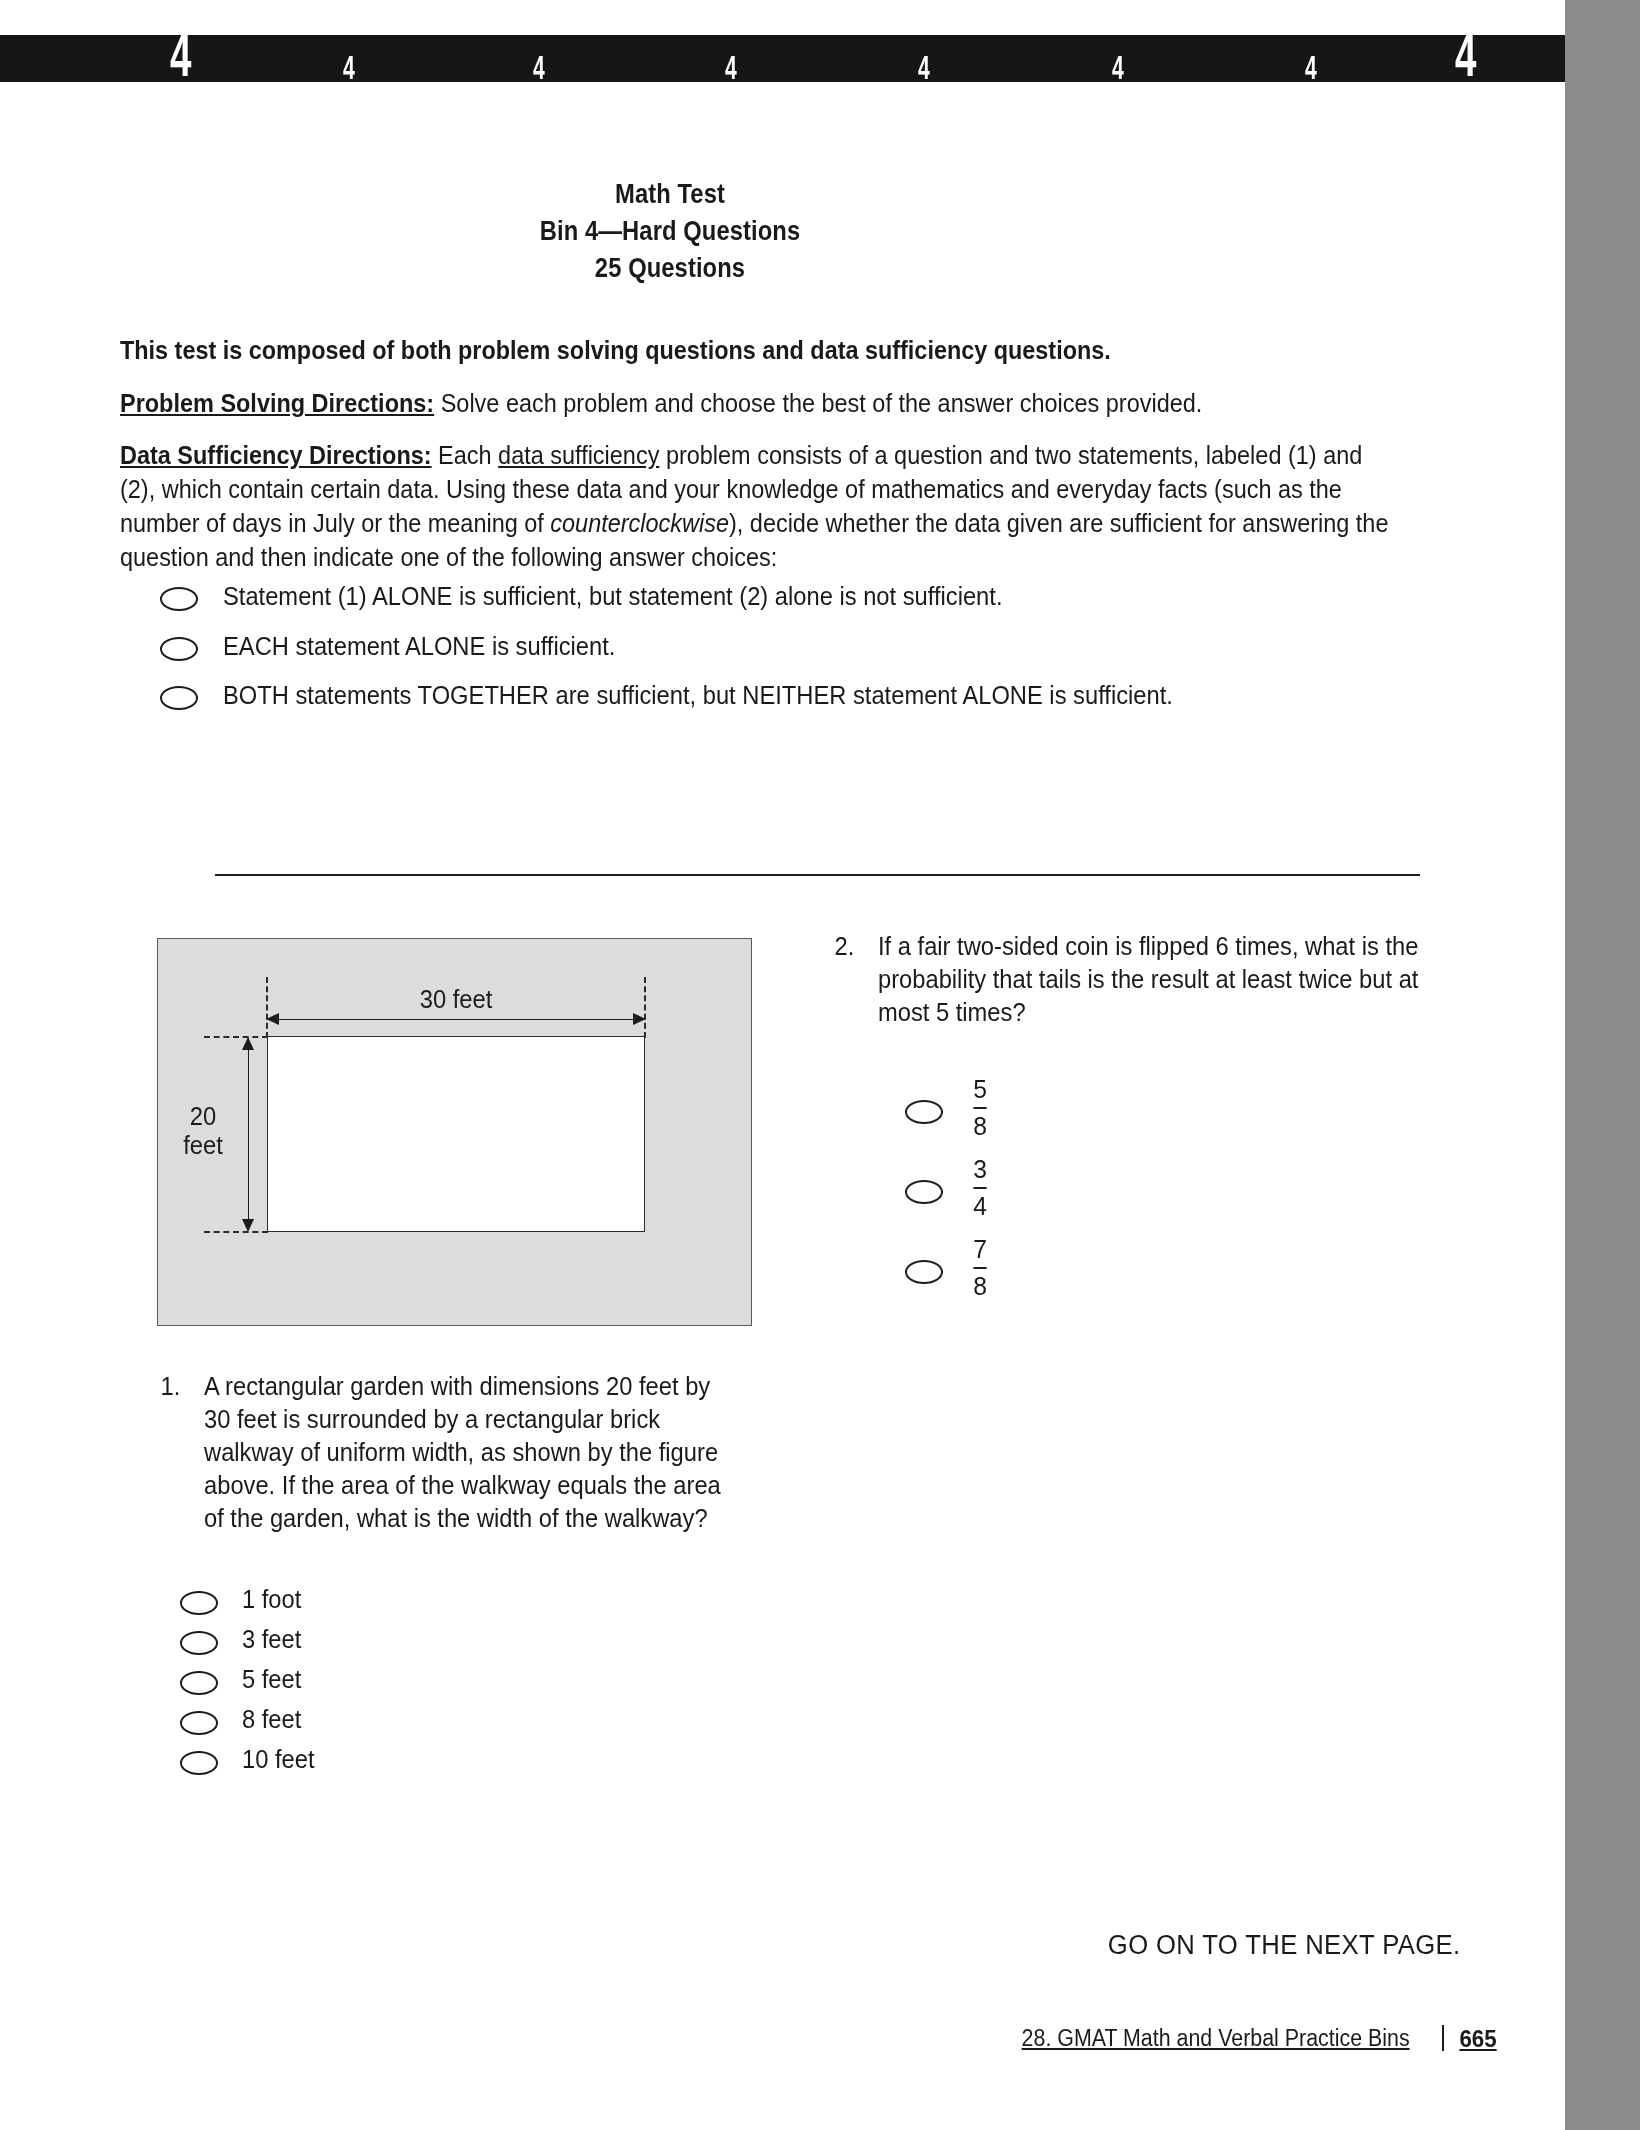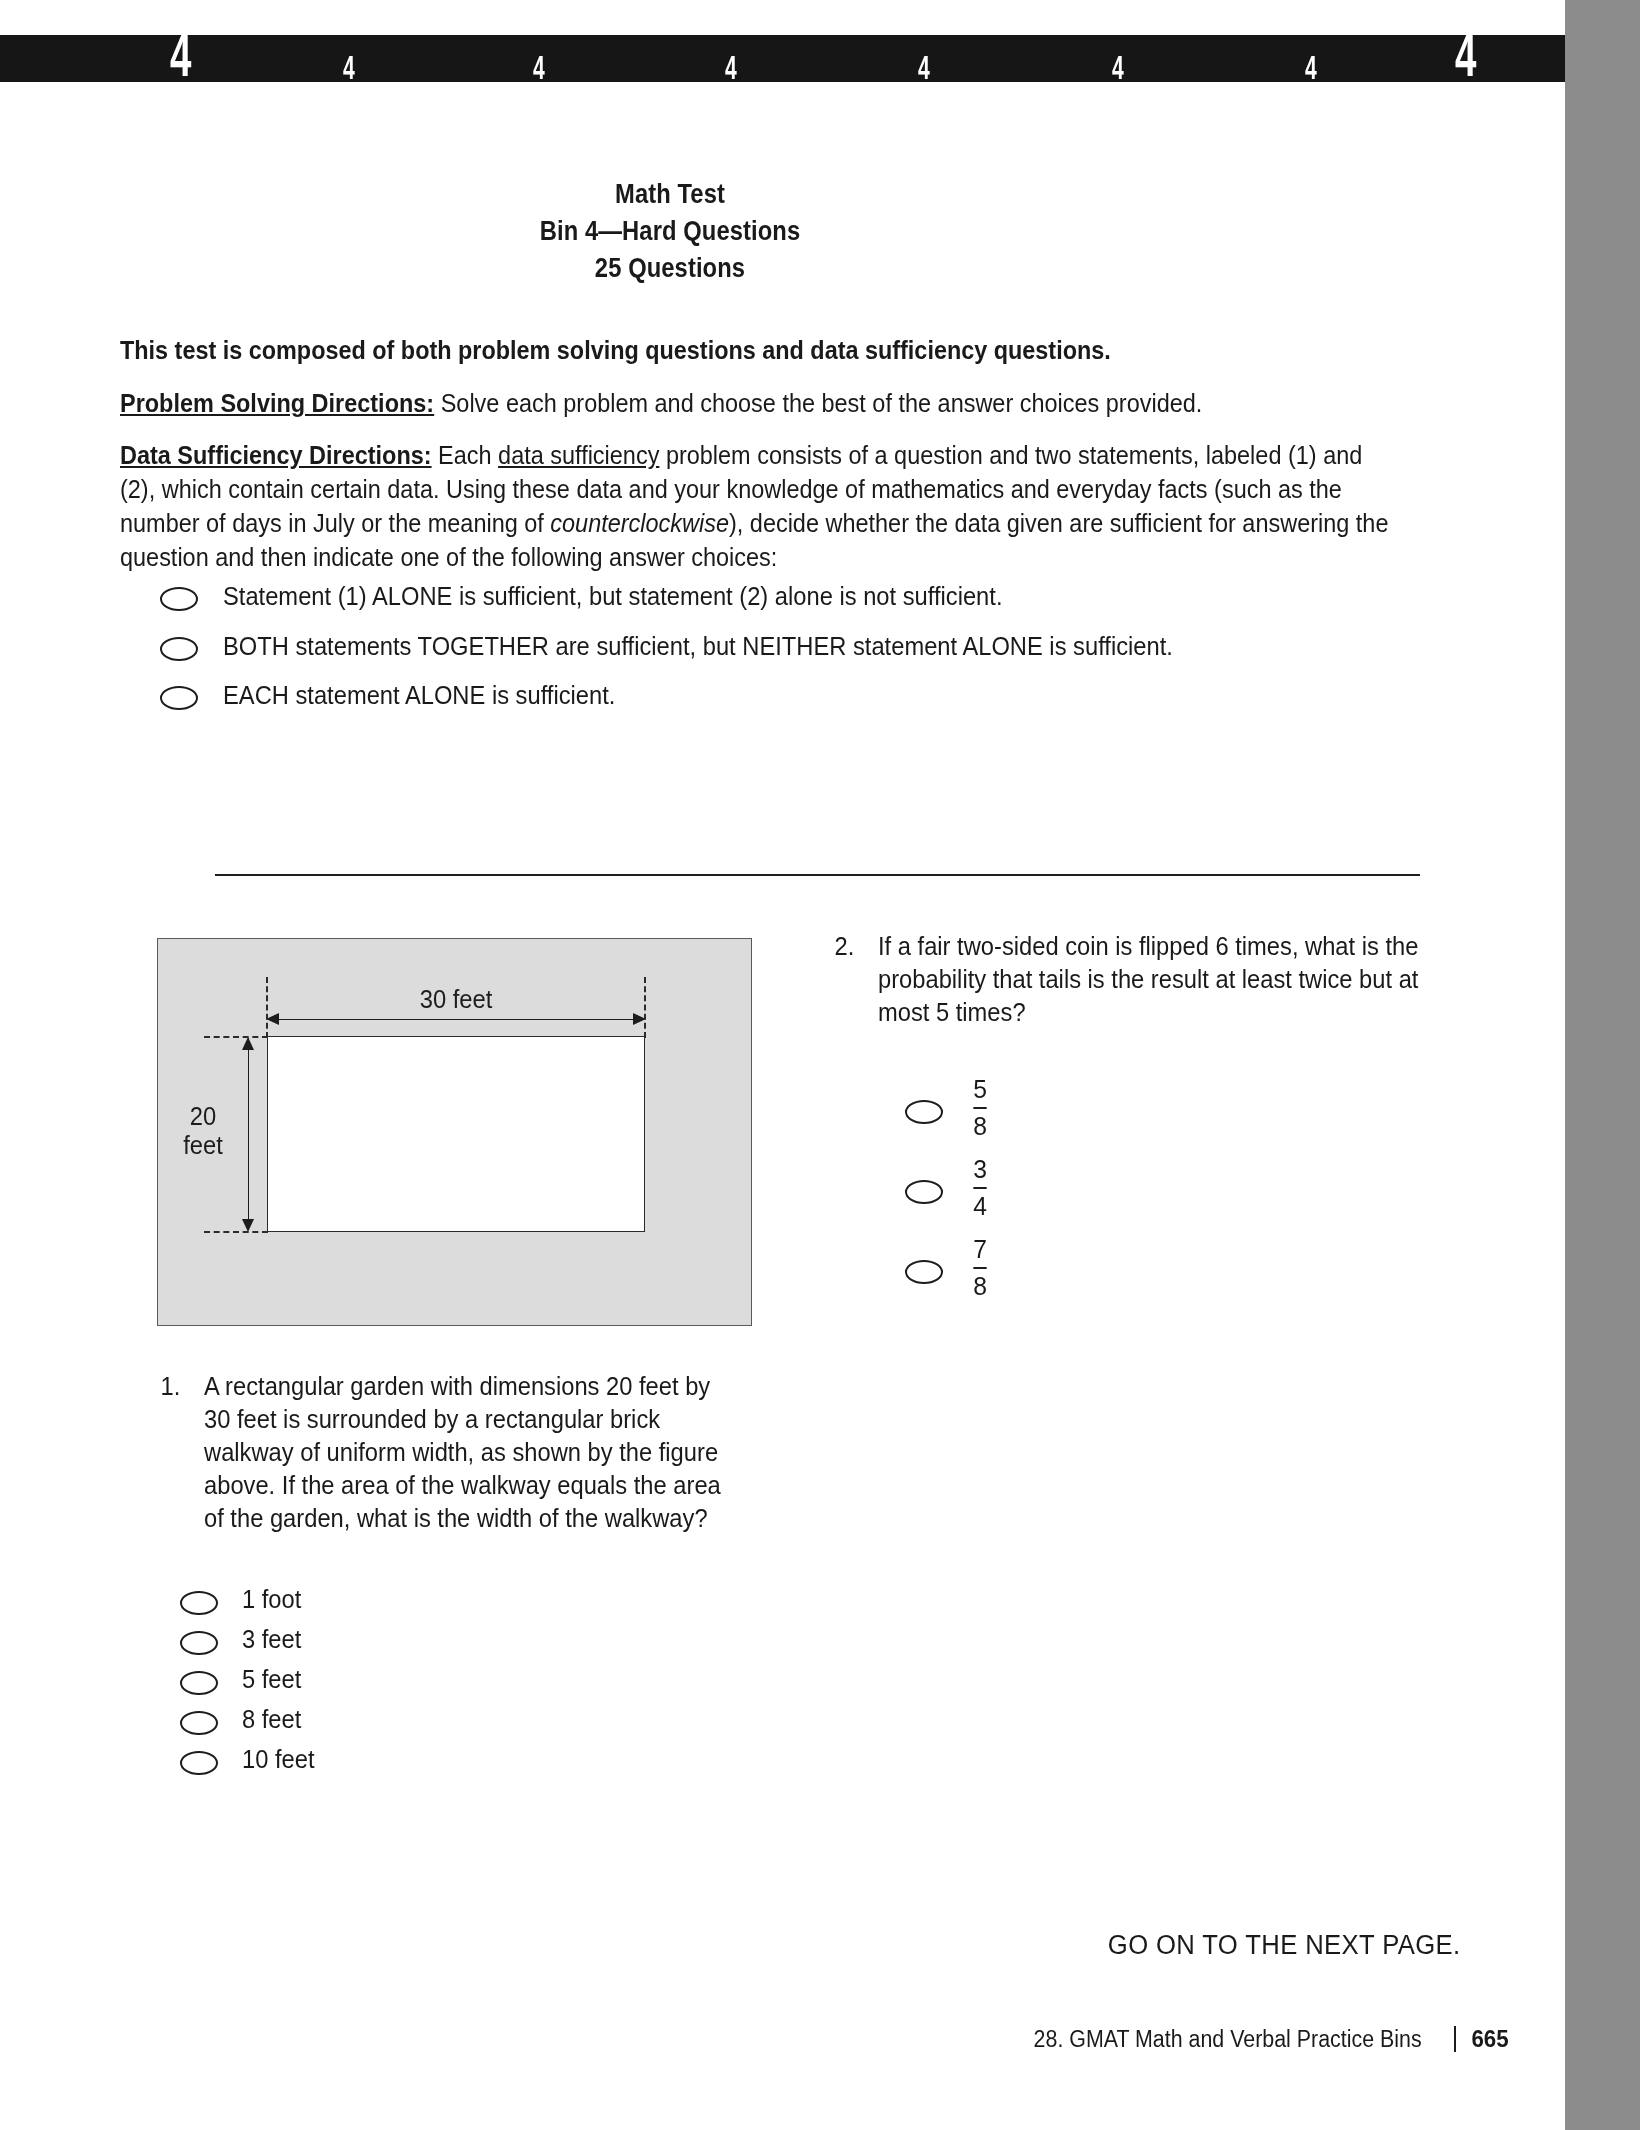--- a/index.html
+++ b/index.html
@@ -117,23 +117,24 @@
   .frac .bar{display:block;height:2px;background:#1d1d1d;margin:2px 0;}
   .frac .den{display:block;}
 
   
   #go-on{
     position:absolute;left:0;top:1930px;width:1498px;text-align:right;
     font-size:27px;letter-spacing:.4px;
     font-family:"Liberation Sans Narrow","Liberation Sans",sans-serif;transform:scaleX(.95);
   }
   #page-footer{
-    position:absolute;left:12px;top:2025px;width:1498px;text-align:right;
-    display:flex;justify-content:flex-end;align-items:center;
-    font-family:"Liberation Sans Narrow","Liberation Sans",sans-serif;
+    position:absolute;left:0;top:2025px;width:1498px;text-align:right;
+    display:flex;justify-content:flex-end;
+    font-family:"Liberation Sans Narrow","Liberation Sans",sans-serif;
+    text-decoration:underline;
   }
   #page-footer .src{font-size:23px;transform:scaleX(.93);}
   #page-footer .sep{display:inline-block;width:2px;height:26px;background:#1d1d1d;margin:0 14px 0 18px;}
   #page-footer .pno{font-size:24px;font-weight:bold;transform:scaleX(.93);}
 </style>
 </head>
 <body>
 
 <div id="right-gutter"></div>
 
@@ -160,25 +161,25 @@
 
 <div class="bodycol para" style="top:438px;width:1390px;"><b>Data Sufficiency Directions:</b><span> Each </span><span class="ul">data sufficiency</span><span> problem consists of a question and two statements, labeled (1) and (2), which contain certain data. Using these data and your knowledge of mathematics and everyday facts (such as the number of days in July or the meaning of </span><i>counterclockwise</i><span>), decide whether the data given are sufficient for answering the question and then indicate one of the following answer choices:</span></div>
 
 <div id="ds-choices">
   <div class="ds-row">
     <span class="bubble"></span>
     <span class="txt">Statement (1) ALONE is sufficient, but statement (2) alone is not sufficient.</span>
   </div>
   <div class="ds-row">
     <span class="bubble"></span>
+    <span class="txt">EACH statement ALONE is sufficient.</span>
+  </div>
+  <div class="ds-row">
+    <span class="bubble"></span>
     <span class="txt">BOTH statements TOGETHER are sufficient, but NEITHER statement ALONE is sufficient.</span>
-  </div>
-  <div class="ds-row">
-    <span class="bubble"></span>
-    <span class="txt">EACH statement ALONE is sufficient.</span>
   </div>
 </div>
 
 <div id="divider"></div>
 
 <div id="figure">
 
   <div id="garden"></div>
 
   <div class="dash-v" style="left:108px;top:38px;height:61px;"></div>

